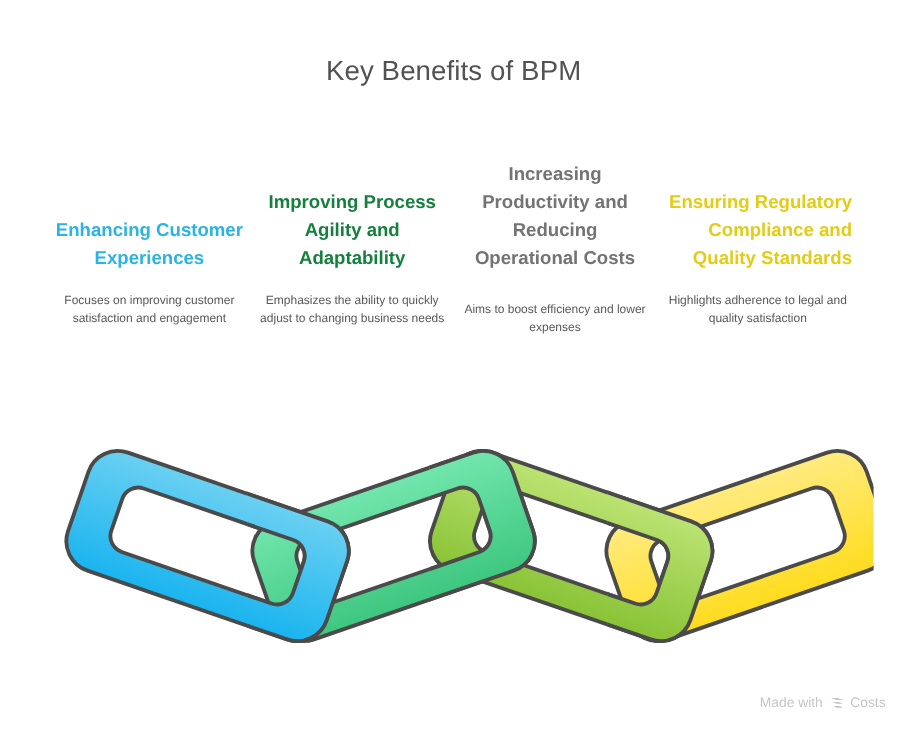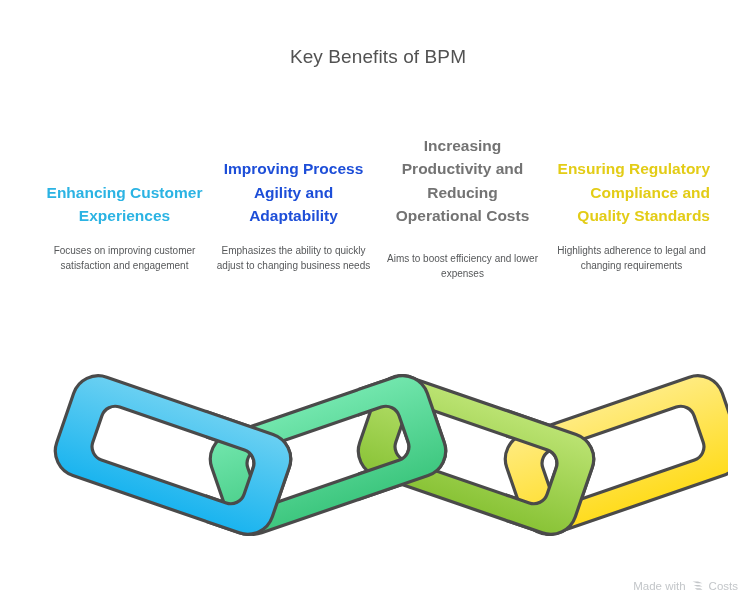--- a/index.html
+++ b/index.html
@@ -16,21 +16,21 @@
     color: #4a4a4a;
   }
 
   
   #page-title {
     position: absolute;
     top: 46px;
     left: 0;
     width: 756px;
     text-align: center;
-    font-size: 19px;
+    font-size: 23px;
     font-weight: 400;
     color: #525252;
     letter-spacing: 0.1px;
   }
 
   
   #columns {
     position: absolute;
     top: 88px;
     left: 40px;
@@ -111,37 +111,37 @@
 
   <div class="column">
     <div class="col-head-wrap">
       <div class="col-heading" id="h1" style="color: rgb(43, 179, 227);">Enhancing Customer Experiences</div>
     </div>
     <div class="col-body">Focuses on improving customer satisfaction and engagement</div>
   </div>
 
   <div class="column">
     <div class="col-head-wrap">
-      <div class="col-heading" id="h2" style="color: #1d4ed8;">Improving Process Agility and Adaptability</div>
+      <div class="col-heading" id="h2" style="color: #15803d;">Improving Process Agility and Adaptability</div>
     </div>
     <div class="col-body">Emphasizes the ability to quickly adjust to changing business needs</div>
   </div>
 
   <div class="column">
     <div class="col-head-wrap">
       <div class="col-heading" id="h3" style="color: #737373;">Increasing Productivity and Reducing Operational Costs</div>
     </div>
     <div class="col-body lower">Aims to boost efficiency and lower expenses</div>
   </div>
 
   <div class="column">
     <div class="col-head-wrap">
       <div class="col-heading" id="h4" style="color: rgb(227, 204, 22); text-align: right;">Ensuring Regulatory Compliance and Quality Standards</div>
     </div>
-    <div class="col-body">Highlights adherence to legal and changing requirements</div>
+    <div class="col-body">Highlights adherence to legal and quality satisfaction</div>
   </div>
 
 </div>
 
 <div id="chain-graphic">
   <svg width="700" height="235" viewBox="0 0 700 235" xmlns="http://www.w3.org/2000/svg">
     <defs>
       <linearGradient id="gradBlue" x1="0" y1="0" x2="0" y2="1">
         <stop offset="0%" stop-color="#6ad0f2"></stop>
         <stop offset="100%" stop-color="#1ab4ef"></stop>

